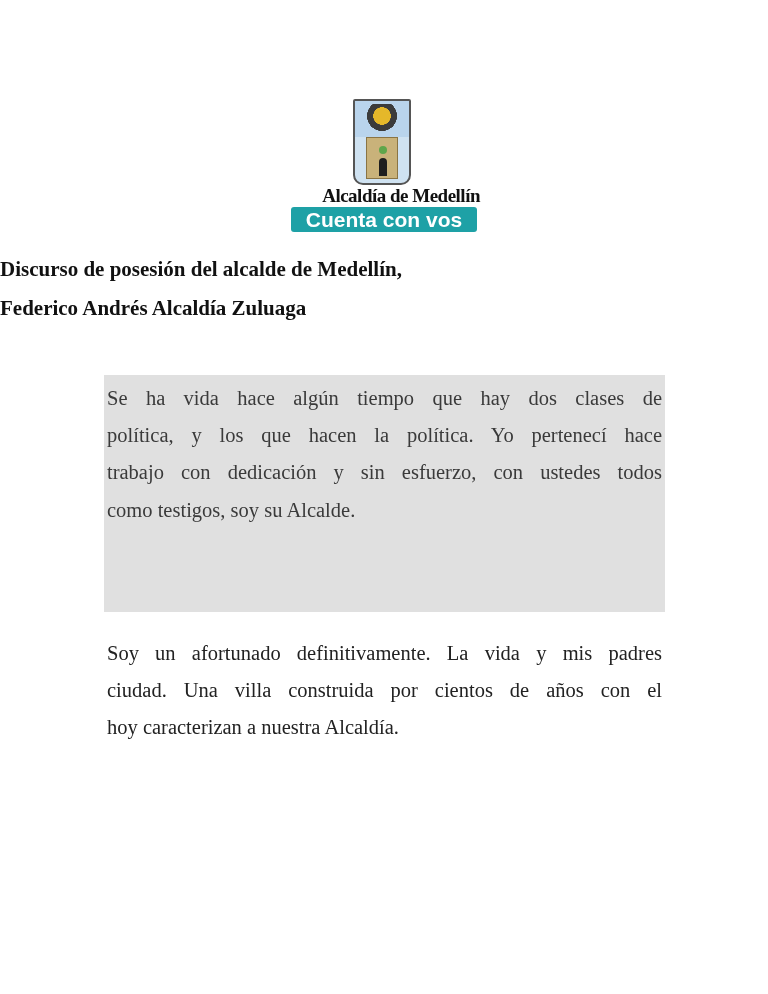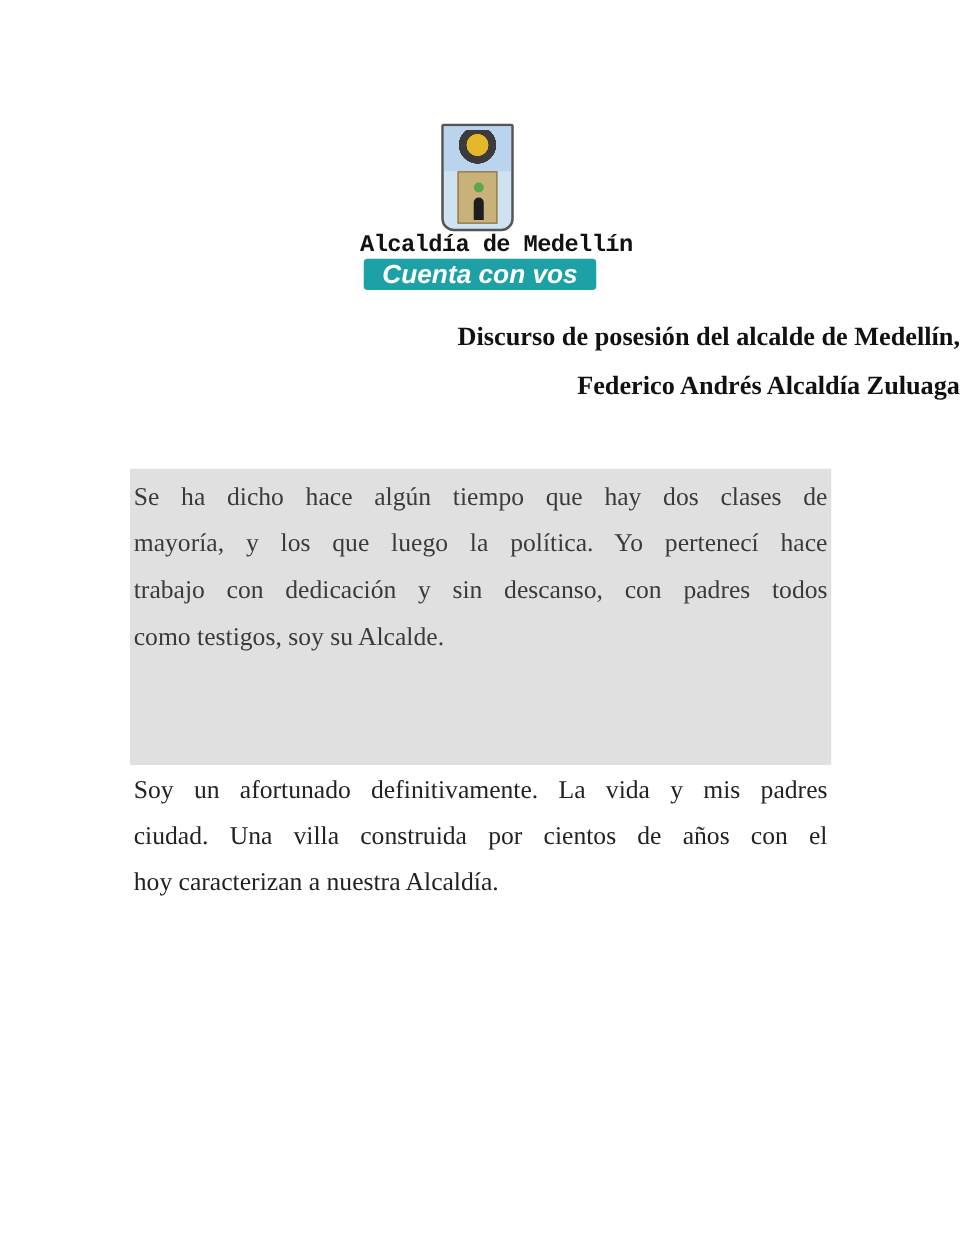--- a/index.html
+++ b/index.html
@@ -8,36 +8,36 @@
   .logo { position: absolute; left: 288px; top: 97px; width: 192px; height: 138px; }
   .crest { position: absolute; left: 65px; top: 2px; width: 58px; height: 86px;
            border: 2px solid #555; border-radius: 2px 2px 10px 10px; background: #cfe2f1; overflow: hidden; box-sizing: border-box; }
   .crest .sky { position:absolute; left:0; top:0; right:0; height:36px; background:#b9d4ec; }
   .crest .eagle { position:absolute; left:10px; top:3px; width:34px; height:30px;
                   background: radial-gradient(circle at 50% 40%, #e5b82a 0 35%, #3b3b3b 36% 60%, transparent 61%); }
   .crest .tower { position:absolute; left:11px; top:36px; width:32px; height:42px; background:#c9b27a;
                   border:1px solid #8a7444; box-sizing:border-box; }
   .crest .door { position:absolute; left:12px; top:20px; width:8px; height:18px; background:#1e1e1e; border-radius:4px 4px 0 0; }
   .crest .emblem { position:absolute; left:12px; top:8px; width:8px; height:8px; background:#5ea64b; border-radius:50%; }
-  .logo-name { position: absolute; left: 0; top: 88px; width: 192px; text-align: center;
-               font-family: Liberation Mono, monospace; font-weight: bold; font-size: 19px; color: #111; letter-spacing: -0.5px; white-space: nowrap; }
+  .logo-name { position: absolute; left: 0; top: 88px; width: 192px; text-align: right;
+               font-family: Liberation Serif, serif; font-weight: bold; font-size: 19px; color: #111; letter-spacing: -0.5px; white-space: nowrap; }
   .logo-band { position: absolute; left: 3px; top: 110px; width: 186px; height: 25px; background: #1ea1a6;
                border-radius: 3px; text-align: center; color: #fff;
-               font-family: "Liberation Sans", sans-serif; font-weight: bold; font-style: italic; font-size: 21px; line-height: 25px; white-space: nowrap; }
-  .title { position: absolute; left: 0; width: 768px; text-align: right; font-weight: bold;
+               font-family: "Liberation Sans", sans-serif; font-weight: bold; font-size: 21px; line-height: 25px; white-space: nowrap; }
+  .title { position: absolute; left: 0; width: 768px; text-align: left; font-weight: bold;
            font-family: "Liberation Serif", "DejaVu Serif", serif; font-size: 21px; color: #111; }
   .title.l1 { top: 257px; }
   .title.l2 { top: 296px; }
   .box { position: absolute; left: 104px; top: 375px; width: 561px; height: 237px; background: #e0e0e0; }
   .para { position: absolute; left: 107px; width: 555px; font-family: "Liberation Serif", "DejaVu Serif", serif;
           font-size: 20.5px; line-height: 37.2px; text-align: justify; color: #2a2a2a; }
   .para .ln { display: block; text-align: justify; text-align-last: justify; white-space: nowrap; height: 37.2px; }
   .para .ln.last { text-align-last: left; }
   .p1 { top: 380px; color: #3a3a3a; }
-  .p2 { top: 614px; color: #222; }
+  .p2 { top: 635px; color: #222; }
 </style>
 </head>
 <body>
 
 <div class="logo">
   <div class="crest">
     <div class="sky"></div>
     <div class="eagle"></div>
     <div class="tower">
       <div class="emblem"></div>
@@ -47,23 +47,23 @@
   <div class="logo-name">Alcaldía de Medellín</div>
   <div class="logo-band">Cuenta con vos</div>
 </div>
 
 <div class="title l1">Discurso de posesión del alcalde de Medellín,</div>
 <div class="title l2">Federico Andrés Alcaldía Zuluaga</div>
 
 <div class="box"></div>
 
 <div class="para p1">
-  <span class="ln">Se ha dicho hace algún tiempo que hay dos clases de</span>
-  <span class="ln">mayoría,  y los que luego la política.  Yo pertenecí hace</span>
-  <span class="ln">trabajo con dedicación y sin descanso, con padres todos</span>
+  <span class="ln">Se ha vida hace algún tiempo que hay dos clases de</span>
+  <span class="ln">política,  y los que hacen la política.  Yo pertenecí hace</span>
+  <span class="ln">trabajo con dedicación y sin esfuerzo, con ustedes todos</span>
   <span class="ln last">como testigos, soy su Alcalde.</span>
 </div>
 
 <div class="para p2">
   <span class="ln">Soy un afortunado definitivamente. La vida y mis padres</span>
   <span class="ln">ciudad. Una villa construida por cientos de años con el</span>
   <span class="ln last">hoy caracterizan a nuestra Alcaldía.</span>
 </div>
 
 </body></html>

